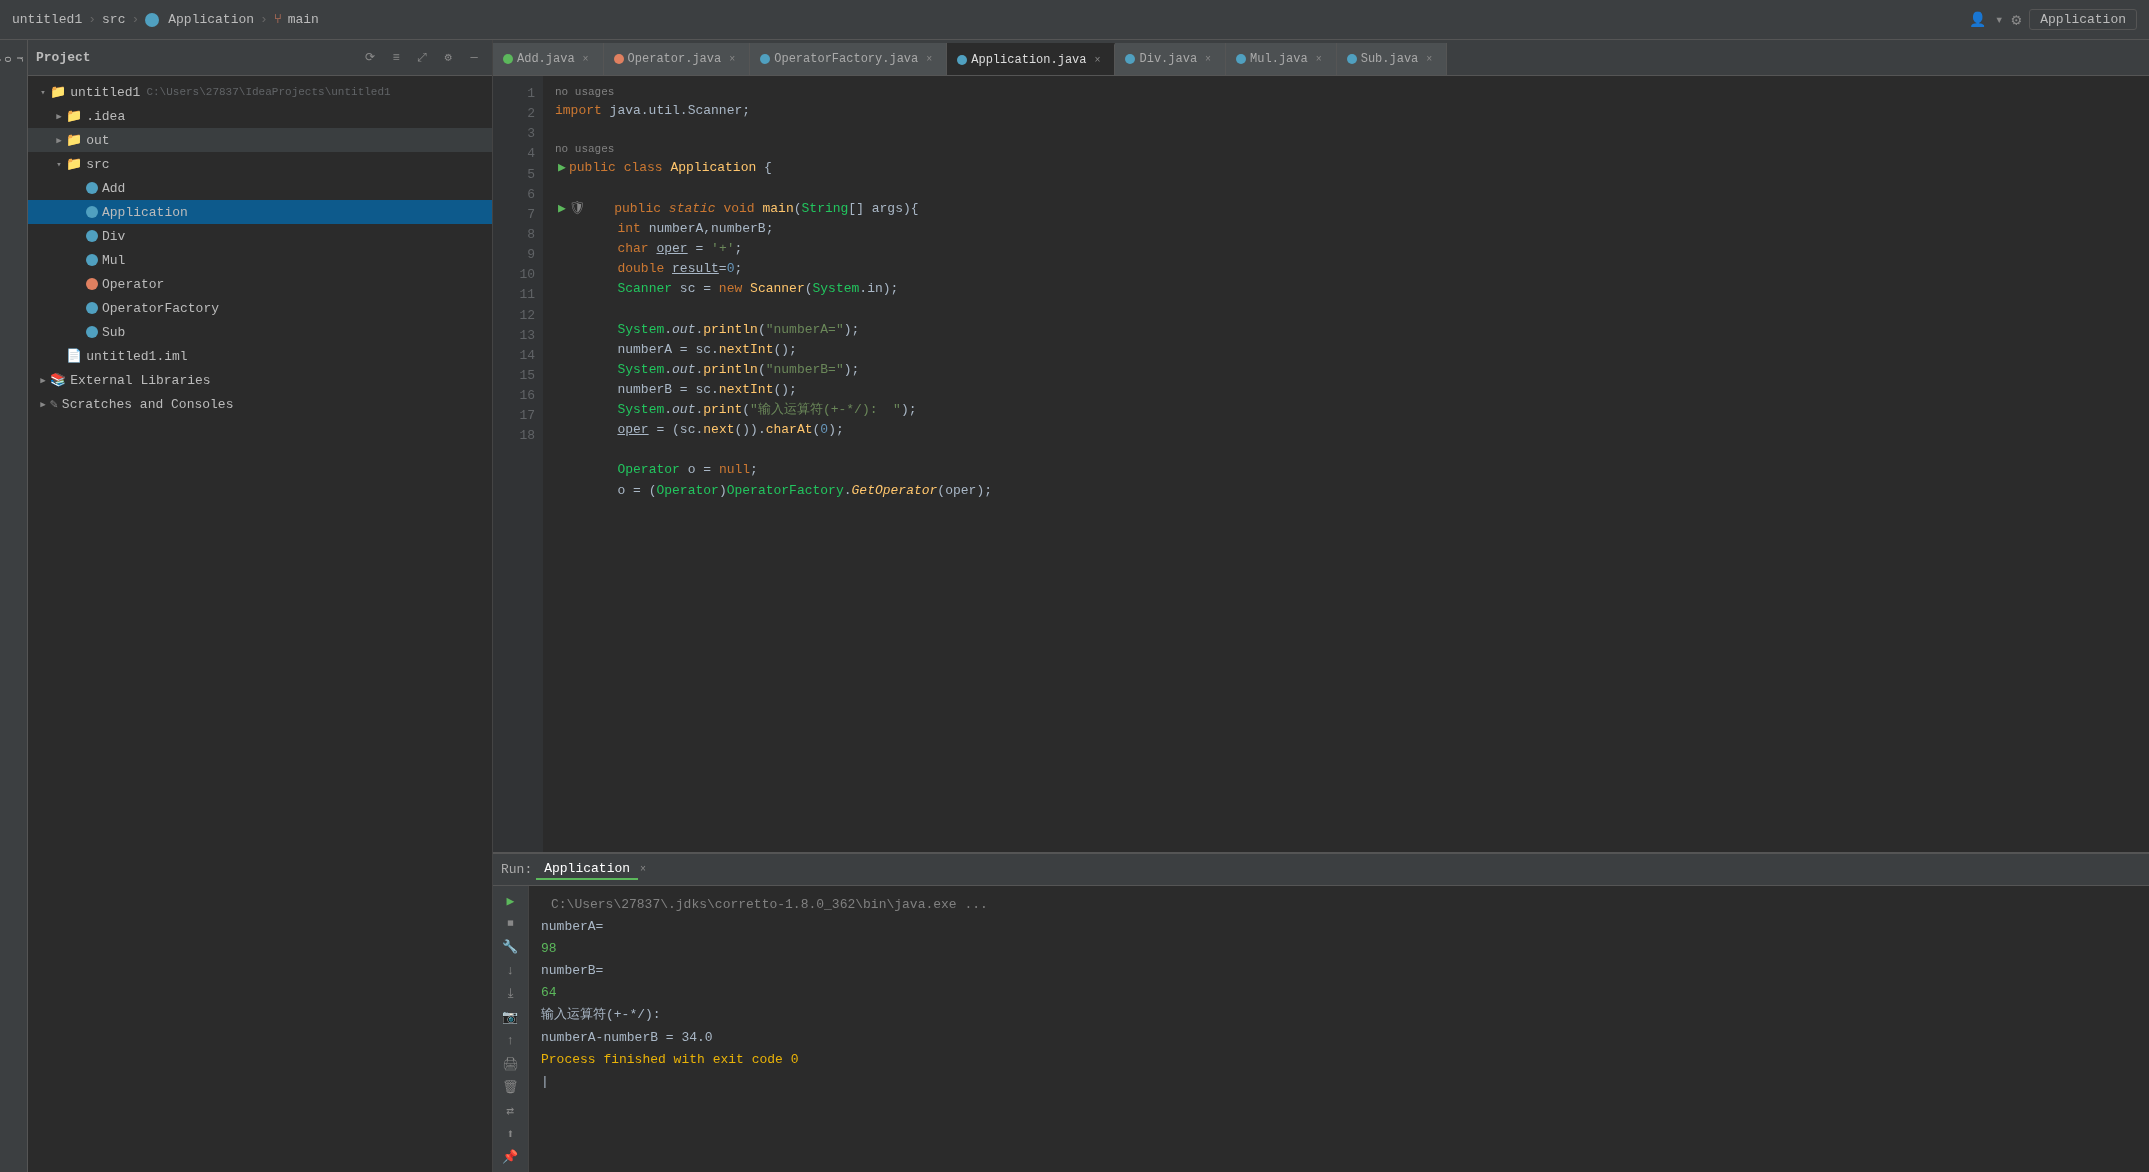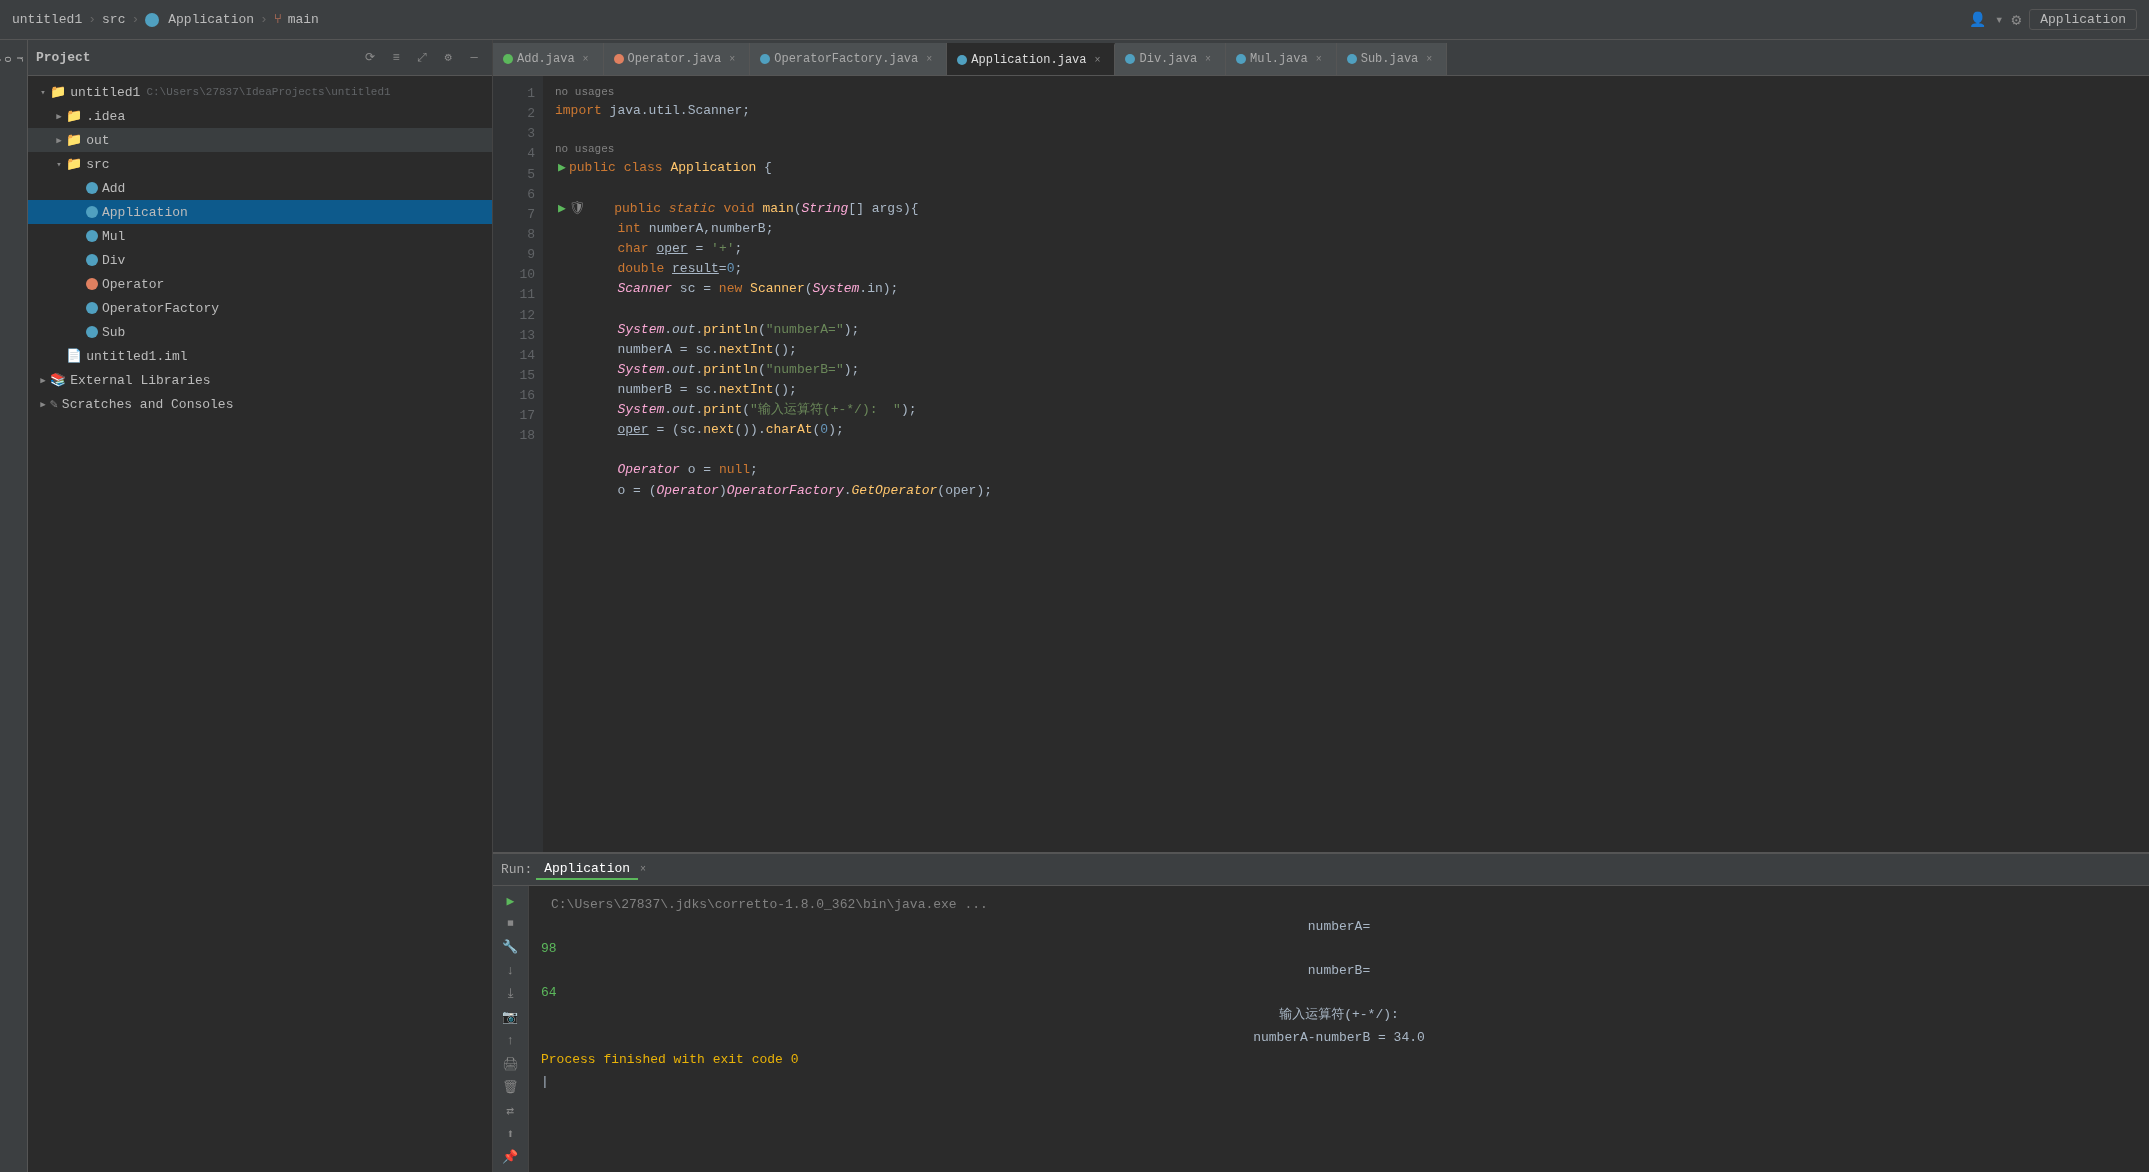--- a/index.html
+++ b/index.html
@@ -205,21 +205,21 @@
       flex: 1;
       padding: 8px 12px;
       overflow: auto;
       line-height: 1.55;
       font-size: 13px;
     }
 
     
     .kw { color: #cc7832; }
     .kw2 { color: #cc7832; font-style: italic; }
-    .type { color: #f9a8d4; font-style: italic; }
+    .type { color: #22c55e; }
     .cls { color: #ffc66d; }
     .str { color: #6a8759; }
     .num { color: #6897bb; }
     .fn { color: #ffc66d; }
     .var { color: #a9b7c6; }
     .param { color: #a9b7c6; }
     .meta { color: #808080; font-size: 12px; }
     .run-marker {
       color: #5cb85c;
       display: inline-block;
@@ -296,21 +296,21 @@
 
     .run-output {
       flex: 1;
       padding: 8px 12px;
       overflow-y: auto;
       font-size: 13px;
       line-height: 1.7;
       color: #a9b7c6;
     }
     .run-output .cmd { color: #808080; margin-left: 10px; }
-    .run-output .out { color: #a9b7c6; text-align: center; }
+    .run-output .out { color: #a9b7c6; }
     .run-output .num-out { color: #5cb85c; }
     .run-output .finish { color: #eab308; }
 
     
     ::-webkit-scrollbar { width: 8px; height: 8px; }
     ::-webkit-scrollbar-track { background: #3c3f41; }
     ::-webkit-scrollbar-thumb { background: #555; border-radius: 4px; }
 
     pre { font-family: 'Consolas', 'Courier New', monospace; }
   </style>
@@ -393,28 +393,28 @@
         <div class="indent" style="width:40px;"></div>
         <div class="arrow"></div>
         <span class="dot-cyan"></span>
         <span class="label">Application</span>
       </div>
 
       <div class="tree-item">
         <div class="indent" style="width:40px;"></div>
         <div class="arrow"></div>
         <span class="dot-cyan"></span>
+        <span class="label">Div</span>
+      </div>
+
+      <div class="tree-item">
+        <div class="indent" style="width:40px;"></div>
+        <div class="arrow"></div>
+        <span class="dot-cyan"></span>
         <span class="label">Mul</span>
-      </div>
-
-      <div class="tree-item">
-        <div class="indent" style="width:40px;"></div>
-        <div class="arrow"></div>
-        <span class="dot-cyan"></span>
-        <span class="label">Div</span>
       </div>
 
       <div class="tree-item">
         <div class="indent" style="width:40px;"></div>
         <div class="arrow"></div>
         <span class="dot-orange"></span>
         <span class="label">Operator</span>
       </div>
 
       <div class="tree-item">

